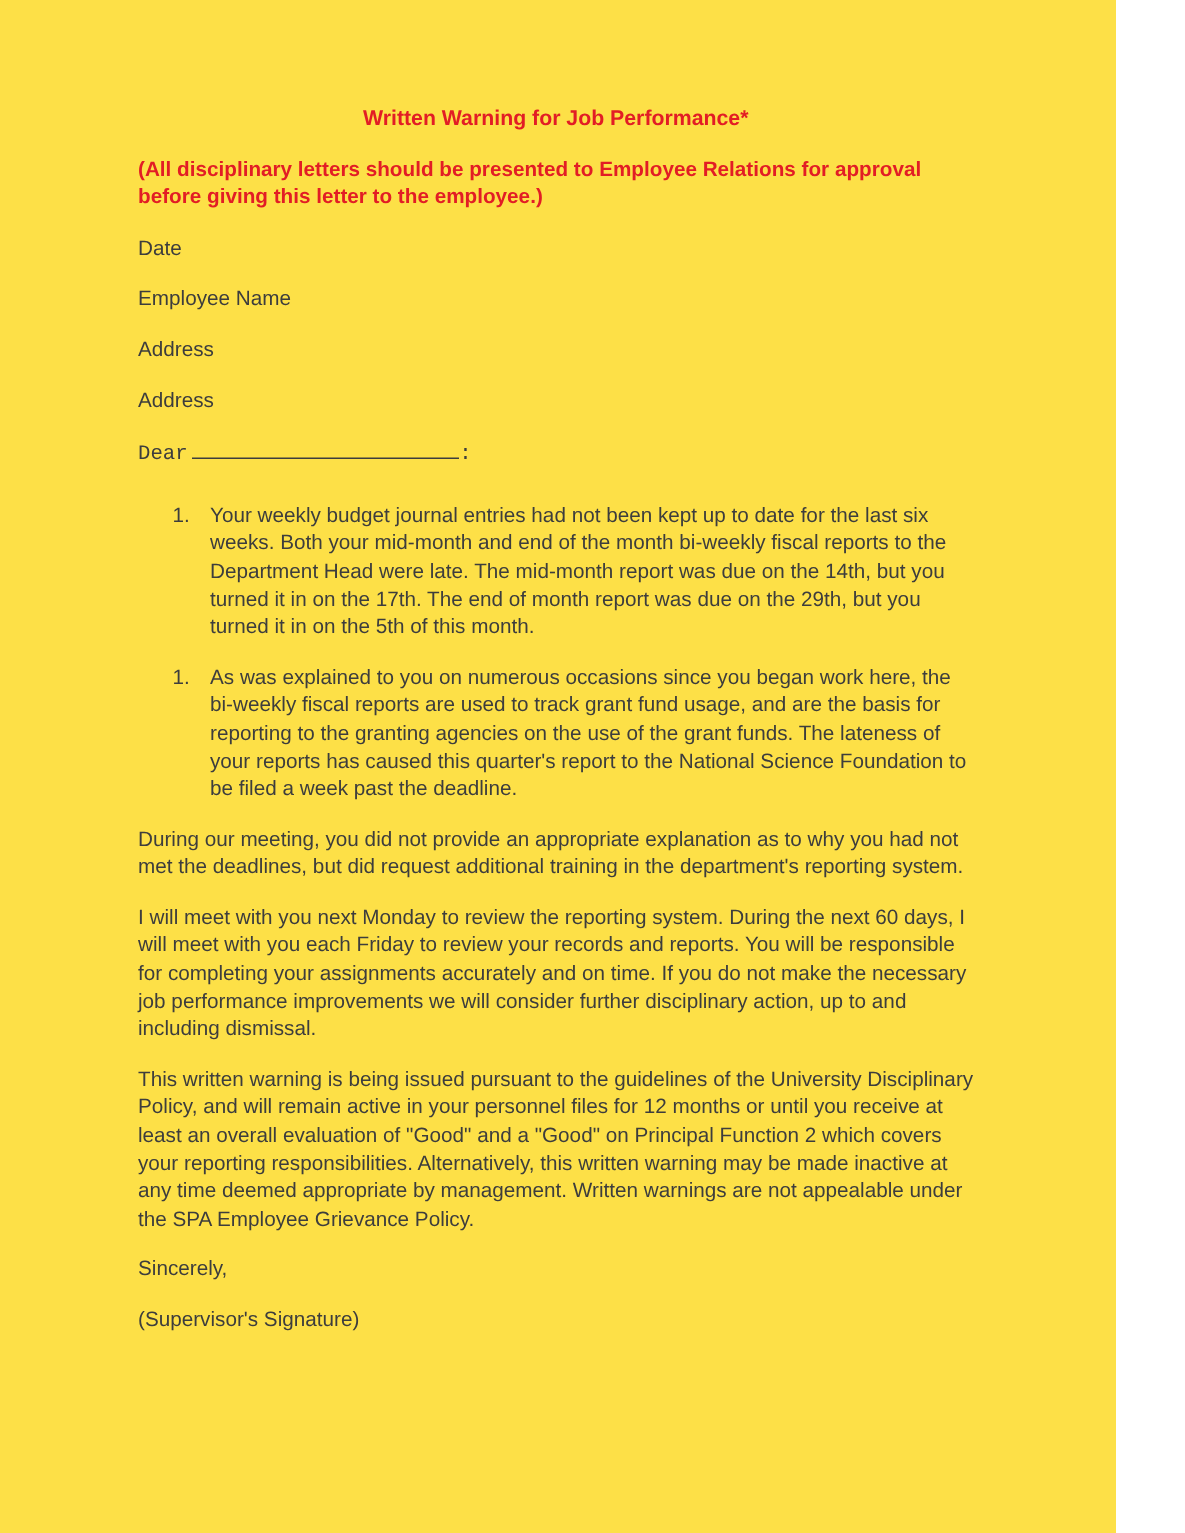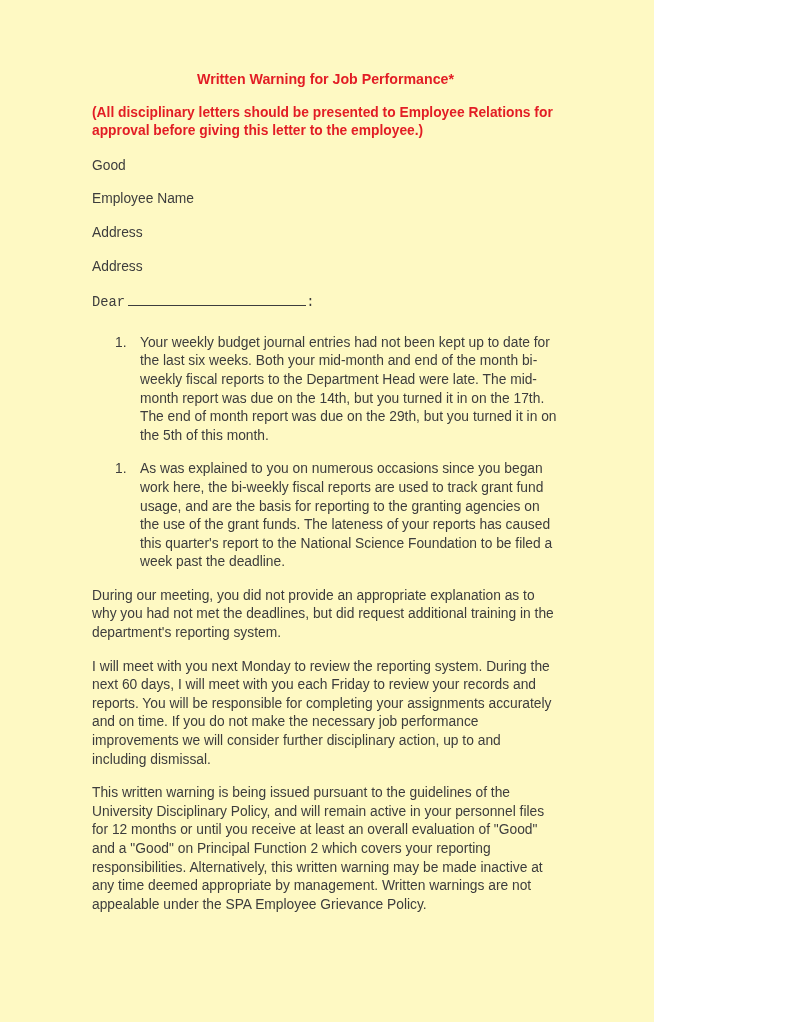--- a/index.html
+++ b/index.html
@@ -7,28 +7,28 @@
     padding: 0;
     background: #ffffff;
   }
   body {
     width: 790px;
     height: 1022px;
     overflow: hidden;
   }
   .doc {
     box-sizing: border-box;
-    width: 654px;
+    width: 744px;
     height: 1022px;
     padding: 70px 95px 16px 92px;
     font-family: "Liberation Sans", "DejaVu Sans", sans-serif;
     font-size: 13.8px;
     line-height: 18.6px;
     color: #3d3d3d;
-    background: #fef9c3;
+    background: #fde047;
   }
   .title {
     text-align: center;
     font-weight: bold;
     font-size: 14.2px;
     margin: 0 0 15px 0;
   }
   .notice {
     margin: 0 0 16px 0;
     font-weight: bold;
@@ -73,21 +73,21 @@
 </style>
 </head>
 <body>
 
 <div class="doc">
 
   <p class="title red">Written Warning for Job Performance*</p>
 
   <p class="notice red">(All disciplinary letters should be presented to Employee Relations for approval before giving this letter to the employee.)</p>
 
-  <p class="field">Good</p>
+  <p class="field">Date</p>
 
   <p class="field">Employee Name</p>
 
   <p class="field">Address</p>
 
   <p class="field">Address</p>
 
   <p class="salutation"><span>Dear</span><span class="blank-line"></span><span>:</span></p>
 
 
@@ -100,15 +100,17 @@
     <span class="num">1.</span>
     <span class="txt">As was explained to you on numerous occasions since you began work here, the bi-weekly fiscal reports are used to track grant fund usage, and are the basis for reporting to the granting agencies on the use of the grant funds. The lateness of your reports has caused this quarter's report to the National Science Foundation to be filed a week past the deadline.</span>
   </div>
 
   <p class="para">During our meeting, you did not provide an appropriate explanation as to why you had not met the deadlines, but did request additional training in the department's reporting system.</p>
 
   <p class="para">I will meet with you next Monday to review the reporting system. During the next 60 days, I will meet with you each Friday to review your records and reports. You will be responsible for completing your assignments accurately and on time. If you do not make the necessary job performance improvements we will consider further disciplinary action, up to and including dismissal.</p>
 
   <p class="para">This written warning is being issued pursuant to the guidelines of the University Disciplinary Policy, and will remain active in your personnel files for 12 months or until you receive at least an overall evaluation of "Good" and a "Good" on Principal Function 2 which covers your reporting responsibilities. Alternatively, this written warning may be made inactive at any time deemed appropriate by management.  Written warnings are not appealable under the SPA Employee Grievance Policy.</p>
 
+  <p class="closing">Sincerely,</p>
 
+  <p class="signature">(Supervisor's Signature)</p>
 
 </div>
 
 </body></html>

